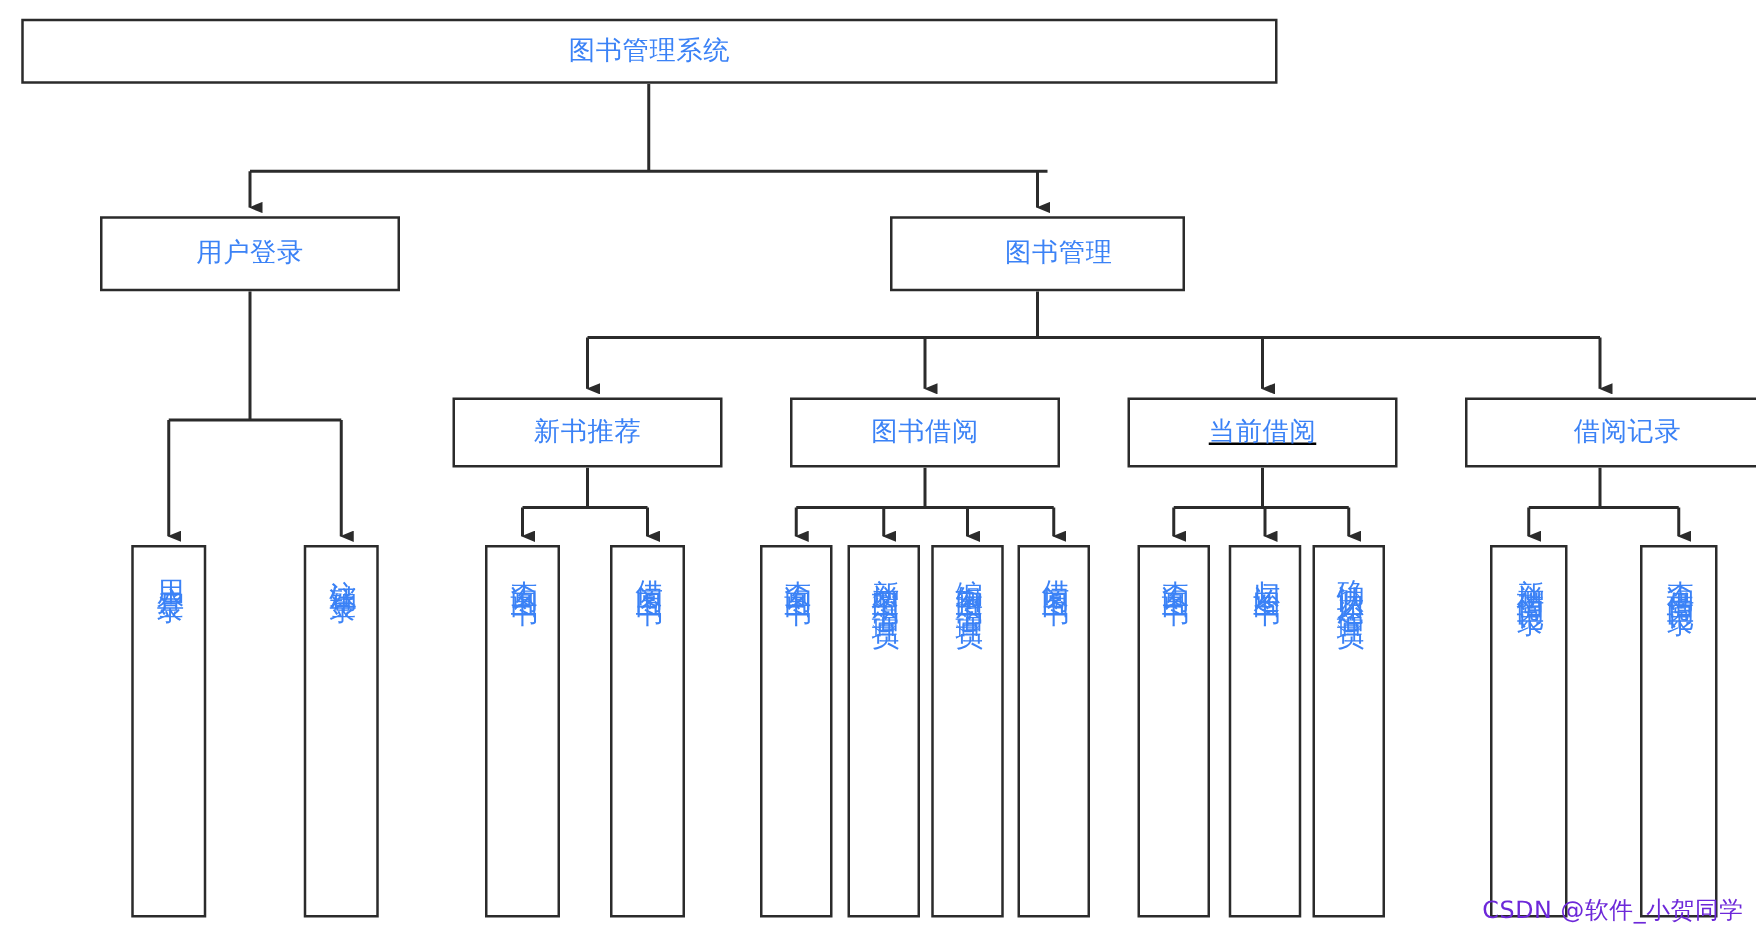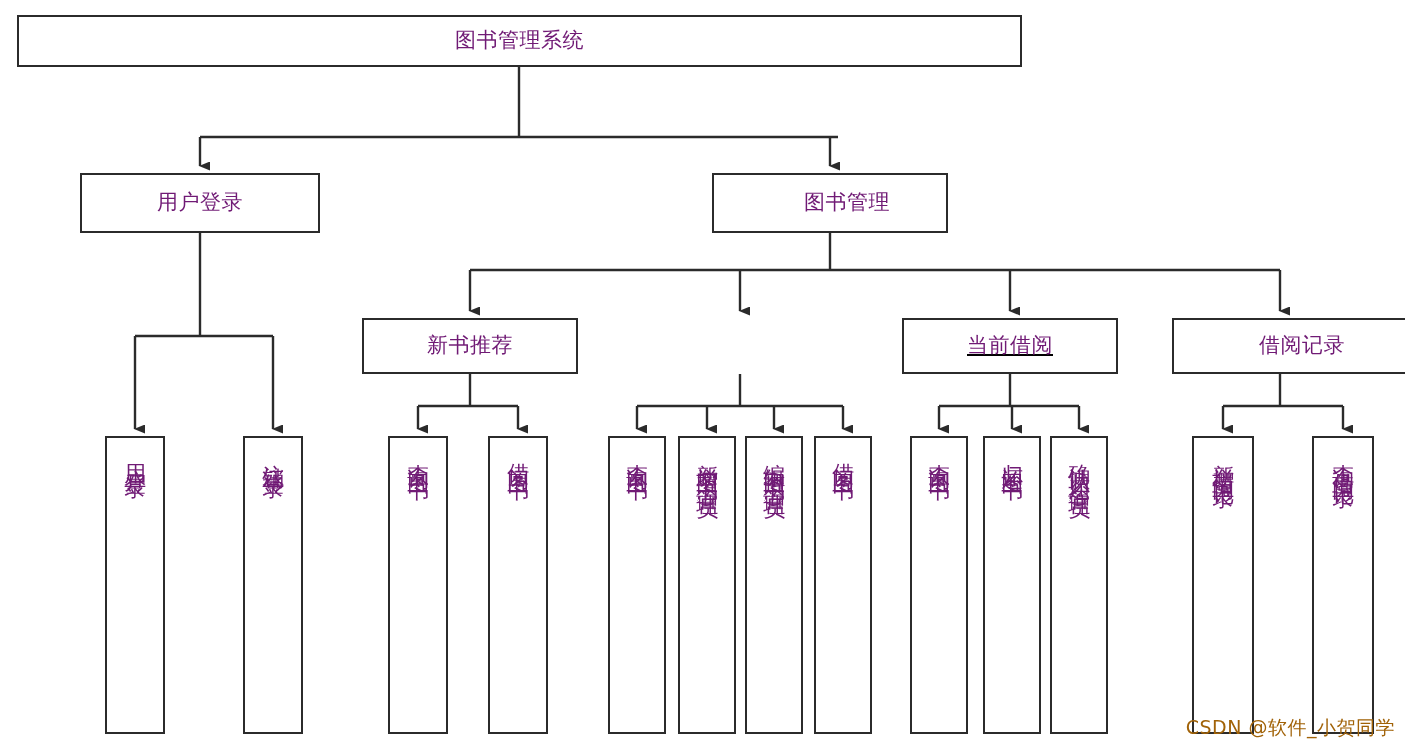--- a/index.html
+++ b/index.html
@@ -29,21 +29,21 @@
     position: absolute;
     box-sizing: border-box;
     background: #ffffff;
     border: 2px solid #2b2b2b;
     display: flex;
     align-items: center;
     justify-content: center;
     z-index: 2;
   }
   .node-label {
-    color: #701a75;
+    color: #3b82f6;
     font-size: 21px;
     line-height: 1.12;
     letter-spacing: 0.5px;
     white-space: nowrap;
   }
   .node-vertical {
     padding: 8px 0;
     align-items: flex-start;
   }
   .node-vertical .node-label {
@@ -52,21 +52,21 @@
     -webkit-writing-mode: vertical-rl;
     letter-spacing: 5px;
     font-size: 22px;
     white-space: normal;
     max-height: 100%;
   }
   #watermark {
     position: absolute;
     right: 10px;
     bottom: 6px;
-    color: #a16207;
+    color: #6d28d9;
     font-size: 19px;
     letter-spacing: 0.5px;
     z-index: 5;
     white-space: nowrap;
   }
 </style>
 </head>
 <body>
 
 <div id="diagram-root">
@@ -128,20 +128,23 @@
   <div class="node" id="node-l2-0" style="left: 80px; top: 173px; width: 240px; height: 60px;">
     <span class="node-label">用户登录</span>
   </div>
   <div class="node" id="node-l2-1" style="left: 712px; top: 173px; width: 236px; height: 60px; padding-left: 34px;">
     <span class="node-label">图书管理</span>
   </div>
 
   <div class="node" id="node-l3-0" style="left: 362px; top: 318px; width: 216px; height: 56px; font-family: Liberation Serif, serif;">
     <span class="node-label">新书推荐</span>
   </div>
+  <div class="node" id="node-l3-1" style="left: 632px; top: 318px; width: 216px; height: 56px;">
+    <span class="node-label">图书借阅</span>
+  </div>
   <div class="node" id="node-l3-2" style="left: 902px; top: 318px; width: 216px; height: 56px; text-decoration: underline;">
     <span class="node-label">当前借阅</span>
   </div>
   <div class="node" id="node-l3-3" style="left: 1172px; top: 318px; width: 260px; height: 56px;">
     <span class="node-label">借阅记录</span>
   </div>
 
   <div class="node node-vertical" id="node-leaf-0" style="left: 105px; top: 436px; width: 60px; height: 298px;">
     <span class="node-label">用户登录</span>
   </div>

